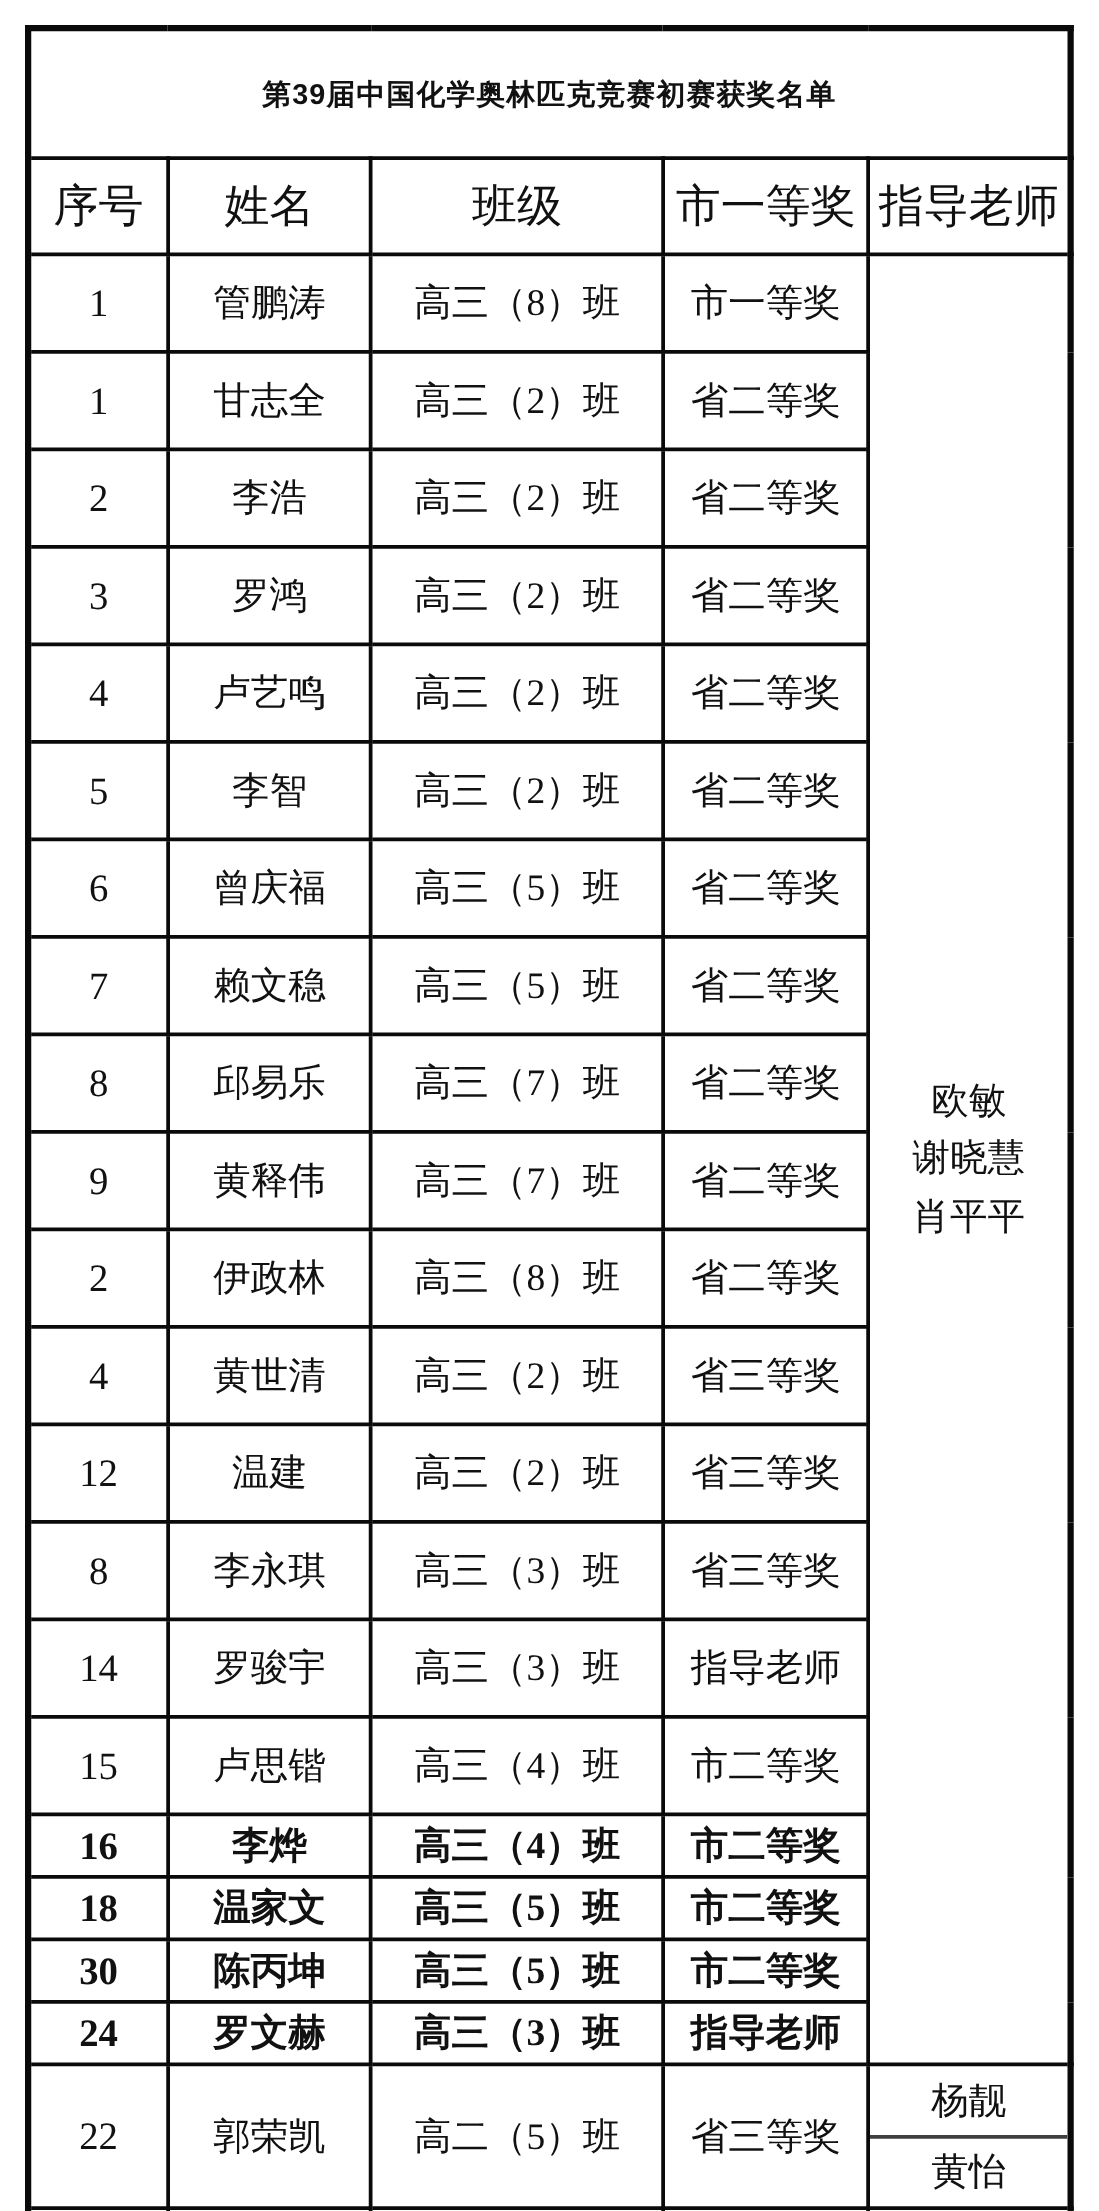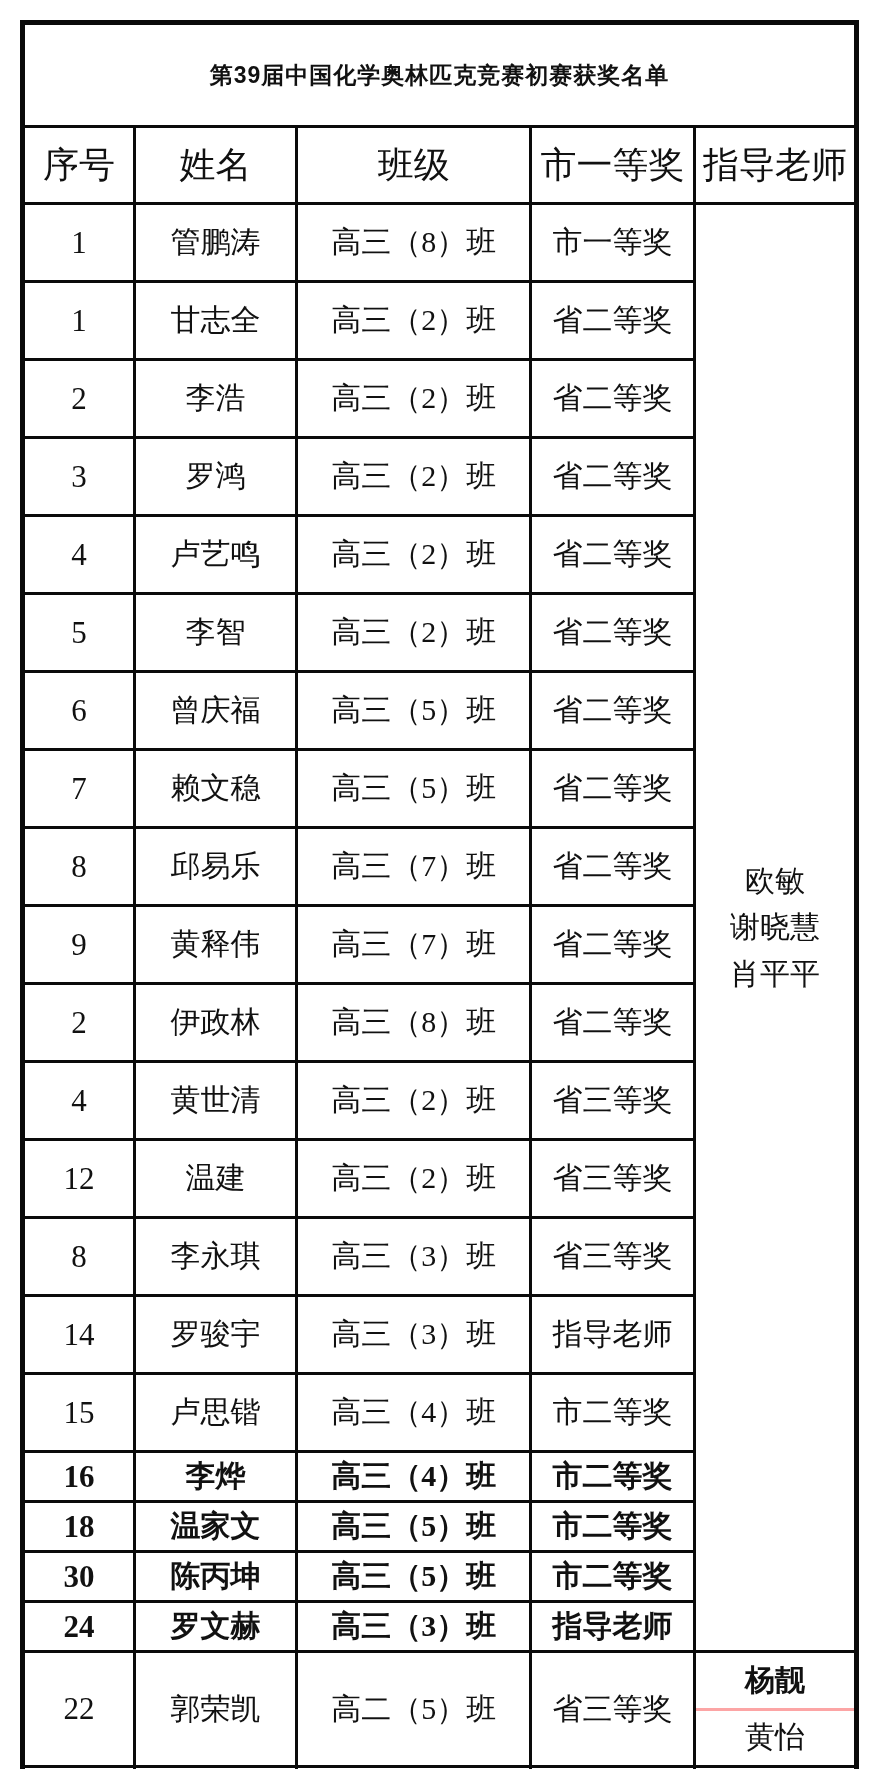--- a/index.html
+++ b/index.html
@@ -52,21 +52,21 @@
     font-size:30px;
     line-height:1.55;
   }
   .teacher-merged div{white-space:nowrap;}
   td.split{padding:0;}
   .split-wrap{display:flex;flex-direction:column;height:112px;}
   .split-wrap .half{
     flex:1;display:flex;align-items:center;justify-content:center;
     font-size:30px;
   }
-  .split-wrap .half.top{border-bottom:3px solid #fca5a5;font-weight:bold;}
+  .split-wrap .half.top{border-bottom:3px solid #404040;}
 </style>
 </head>
 <body>
 
 <div class="sheet">
 <table>
   <colgroup>
     <col style="width:13.4%">
     <col style="width:19.5%">
     <col style="width:28.0%">

